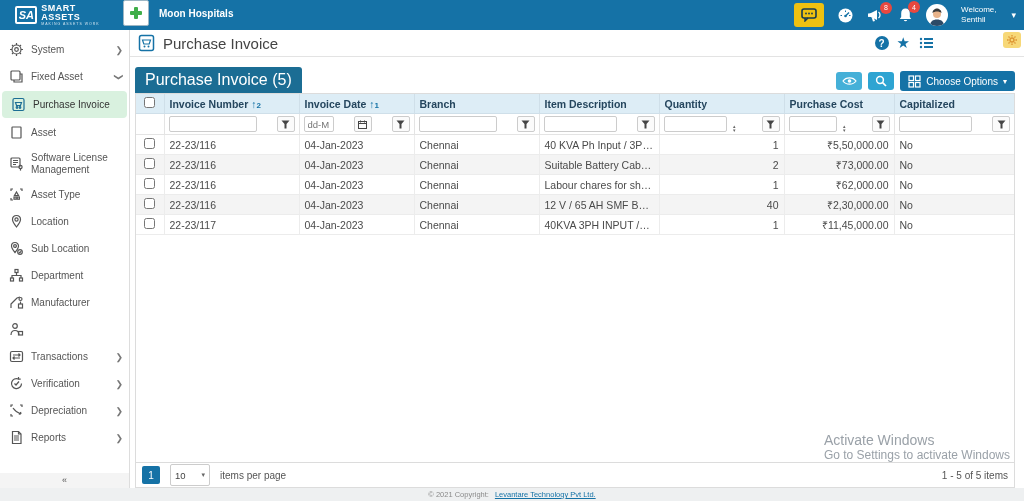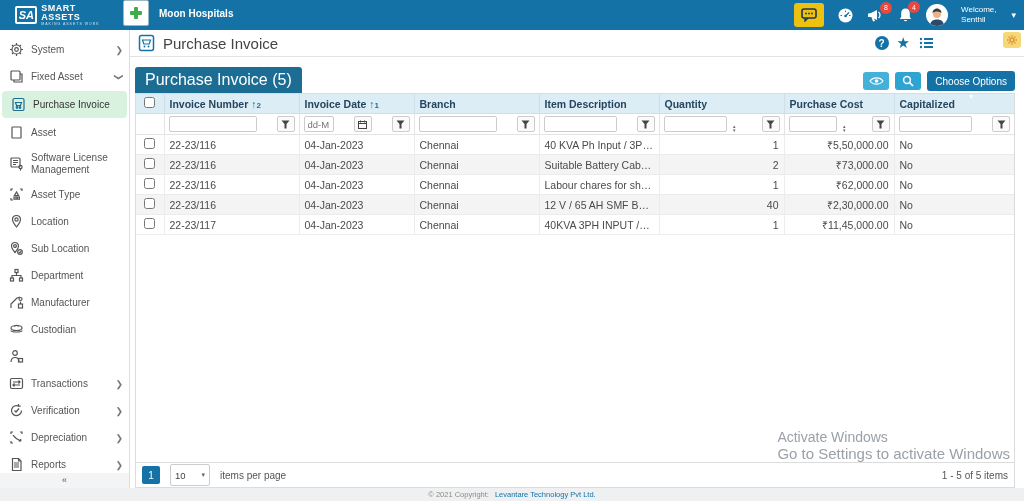--- a/index.html
+++ b/index.html
@@ -51,21 +51,21 @@
   .content { flex:1 1 auto; display:flex; flex-direction:column; padding:6px 9px 0 5px; position:relative; min-height:0; }
   .btn-row { display:flex; gap:3px; }
   .btn { font-size:9.5px; color:#fff; border:none; border-radius:3px; padding:3px 8px; display:flex; align-items:center; gap:3px; cursor:pointer; }
   .btn.add { background:#45b0d8; }
   .btn.disabled { background:#b9bdc0; cursor:default; }
   .tab-row { display:flex; align-items:flex-end; margin-top:4px; position:relative; }
   .tab { background:#1b6d94; color:#fff; font-size:16px; padding:4px 10px; border-radius:3px 3px 0 0; cursor:pointer; }
   .grid-controls { position:absolute; right:0; bottom:2px; display:flex; gap:6px; align-items:center; }
   .sq-btn { width:26px; height:18px; background:#45b0d8; border:none; border-radius:3px; display:flex; align-items:center; justify-content:center; cursor:pointer; }
   .sq-btn.search { background:#2ea4d2; }
-  .choose-btn { background:#1572a6; color:#fff; border:none; border-radius:3px; font-size:10px; height:20px; padding:0 8px; display:flex; align-items:center; gap:5px; cursor:pointer;flex-direction:column; }
+  .choose-btn { background:#1572a6; color:#fff; border:none; border-radius:3px; font-size:10px; height:20px; padding:0 8px; display:flex; align-items:center; gap:5px; cursor:pointer; }
 
   
   .grid-wrap { border:1px solid #dcdcdc; border-bottom:none; }
   table.grid { width:100%; border-collapse:collapse; table-layout:fixed; font-size:10.5px; color:#4a4a4a; }
   table.grid col.c-chk{width:28px;} col.c-inv{width:135px;} col.c-date{width:115px;} col.c-br{width:125px;} col.c-item{width:120px;} col.c-qty{width:125px;} col.c-cost{width:110px;} col.c-cap{width:auto;}
   table.grid th { background:#ddedf6; border:1px solid #cfdfe9; border-top:none; font-size:10.5px; color:#25465e; text-align:left; padding:3px 5px; font-weight:bold; white-space:nowrap; overflow:hidden; }
   table.grid th:first-child, table.grid td:first-child { border-left:none; text-align:center; }
   table.grid th:last-child, table.grid td:last-child { border-right:none; }
   .sort-arrow { color:#1572a6; font-weight:normal; }
   .sort-num { color:#1572a6; font-size:8px; }
@@ -82,25 +82,25 @@
   .grid-spacer { flex:1 1 auto; border-left:1px solid #dcdcdc; border-right:1px solid #dcdcdc; }
 
   
   .pager { flex:0 0 26px; border:1px solid #dcdcdc; display:flex; align-items:center; gap:10px; padding:0 6px; font-size:10px; color:#555; background:#fff; }
   .page-btn { width:18px; height:18px; background:#1572a6; color:#fff; font-size:10px; border:none; border-radius:2px; cursor:pointer; }
   .size-select { width:40px; height:18px; border:1px solid #ccc; border-radius:2px; background:#fff; font-size:9.5px; color:#444; display:flex; align-items:center; justify-content:space-between; padding:10px 4px; cursor:pointer; }
   .pager .range { margin-left:auto; font-size:10px; color:#555; }
 
   .watermark { position:absolute; right:14px; bottom:26px; text-align:left; color:#9aa1a8; pointer-events:none; z-index:5; }
   .watermark .w1 { font-size:14px; }
-  .watermark .w2 { font-size:15px; }
+  .watermark .w2 { font-size:12px; }
 
   
   .footer { flex:0 0 13px; background:#eef0f1; display:flex; align-items:center; justify-content:center; font-size:7.5px; color:#8a8a8a; }
-  .footer a { color:#1572a6; margin-left:6px; cursor:pointer; }
+  .footer a { color:#1572a6; text-decoration:underline; margin-left:6px; cursor:pointer; }
 </style>
 </head>
 <body>
 
 <div class="topbar">
   <div class="brand">
     <div class="sa-mark">SA</div>
     <div class="bt">
       <div class="l1">SMART</div>
       <div class="l2">ASSETS</div>
@@ -247,28 +247,20 @@
         <span class="lbl">Department</span>
       </div>
       <div class="side-item">
         <svg class="sic" viewBox="0 0 15 15">
             <path d="M2 13 L2 9 L5 6 L8 3 L11 2"></path>
             <rect x="9.5" y="9" width="4" height="4"></rect>
             <path d="M11.5 9V6.5"></path>
             <circle cx="11.5" cy="4" r="1.5"></circle>
           </svg>
         <span class="lbl">Manufacturer</span>
-      </div>
-      <div class="side-item">
-        <svg class="sic" viewBox="0 0 15 15">
-            <ellipse cx="7.5" cy="6" rx="5.5" ry="2.5"></ellipse>
-            <path d="M2 8.5 C2 10.5 13 10.5 13 8.5"></path>
-            <path d="M5.5 4.5 C5.5 3 9.5 3 9.5 4.5"></path>
-          </svg>
-        <span class="lbl">Custodian</span>
       </div>
       <div class="side-item">
         <svg class="sic" viewBox="0 0 15 15">
             <circle cx="6" cy="4" r="2.3"></circle>
             <path d="M2 13 C2 9.5 4 8.5 6 8.5 C8 8.5 10 9.5 10 13"></path>
             <rect x="9.5" y="9.5" width="4" height="3.5"></rect>
           </svg>
       </div>
       <div class="side-item">
         <svg class="sic" viewBox="0 0 15 15">

